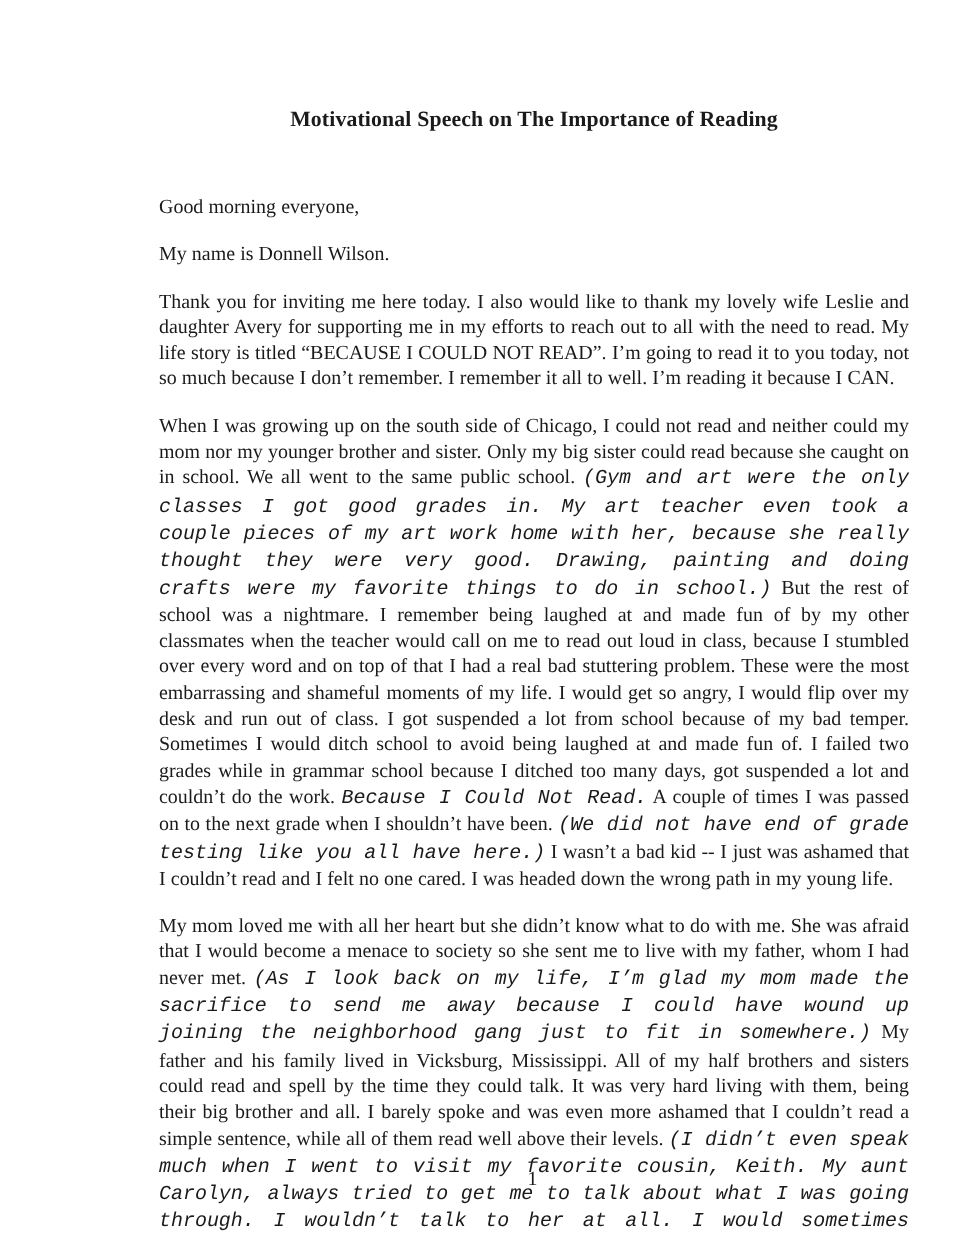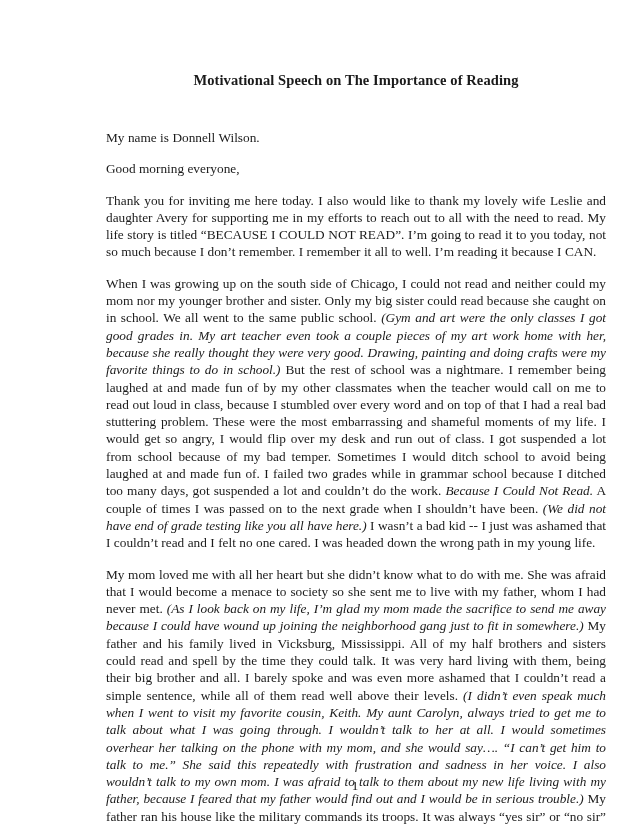--- a/index.html
+++ b/index.html
@@ -53,20 +53,21 @@
     font-size: 13.3px;
     line-height: 17.3px;
     margin: 0 0 14px 0;
     word-spacing: 0.1px;
   }
   p.para:last-child {
     margin-bottom: 0;
   }
   .it {
     font-style: italic;
+    font-family: Liberation Mono, monospace;
   }
   .page-number {
     position: absolute;
     left: 0;
     right: 0;
     top: 778px;
     text-align: center;
     font-size: 13.3px;
     line-height: 16px;
   }
@@ -76,23 +77,23 @@
 
 <div class="page">
 
   <div class="content">
 
     <h1 class="doc-title">Motivational Speech on The Importance of Reading</h1>
 
 
     <div class="body-block">
 
+      <p class="para">Good morning everyone,</p>
+
       <p class="para">My name is Donnell Wilson.</p>
-
-      <p class="para">Good morning everyone,</p>
 
       <p class="para">Thank you for inviting me here today.  I also would like to thank my lovely wife Leslie and daughter Avery for supporting me in my efforts to reach out to all with the need to read.  My life story is titled “BECAUSE I COULD NOT READ”.  I’m going to read it to you today, not so much because I don’t remember.  I remember it all to well.  I’m reading it because I CAN.</p>
 
       <p class="para"><span>When I was growing up on the south side of Chicago, I could not read and neither could my mom nor my younger brother and sister.  Only my big sister could read because she caught on in school.  We all went to the same public school.  </span><span class="it">(Gym and art were the only classes I got good grades in.  My art teacher even took a couple pieces of my art work home with her, because she really thought they were very good.  Drawing, painting and doing crafts were my favorite things to do in school.)</span><span>  But the rest of school was a nightmare.  I remember being laughed at and made fun of by my other classmates when the teacher would call on me to read out loud in class, because I stumbled over every word and on top of that I had a real bad stuttering problem.  These were the most embarrassing and shameful moments of my life.  I would get so angry, I would flip over my desk and run out of class.  I got suspended a lot from school because of my bad temper.  Sometimes I would ditch school to avoid being laughed at and made fun of.  I failed two grades while in grammar school because I ditched too many days, got suspended a lot and couldn’t do the work.  </span><span class="it">Because I Could Not Read.</span><span> A couple of times I was passed on to the next grade when I shouldn’t have been.  </span><span class="it">(We did not have end of grade testing like you all have here.)</span><span> I wasn’t a bad kid -- I just was ashamed that I couldn’t read and I felt no one cared.  I was headed down the wrong path in my young life.</span></p>
 
       <p class="para"><span>My mom loved me with all her heart but she didn’t know what to do with me.  She was afraid that I would become a menace to society so she sent me to live with my father, whom I had never met.  </span><span class="it">(As I look back on my life, I’m glad my mom made the sacrifice to send me away because I could have wound up joining the neighborhood gang just to fit in somewhere.)</span><span>   My father and his family lived in Vicksburg, Mississippi.  All of my half brothers and sisters could read and spell by the time they could talk.  It was very hard living with them, being their big brother and all.  I barely spoke and was even more ashamed that I couldn’t read a simple sentence, while all of them read well above their levels. </span><span class="it">(I didn’t even speak much when I went to visit my favorite cousin, Keith.  My aunt Carolyn, always tried to get me to talk about what I was going through.  I wouldn’t talk to her at all.  I would sometimes overhear her talking on the phone with my mom, and she would say…. “I can’t get him to talk to me.”  She said this repeatedly with frustration and sadness in her voice.  I also wouldn’t talk to my own mom.  I was afraid to talk to them about my new life living with my father, because I feared that my father would find out and I would be in serious trouble.)</span><span>  My father ran his house like the military commands its troops.  It was always “yes sir” or “no sir” and everything was done very</span></p>
 
     </div>
   </div>
 

